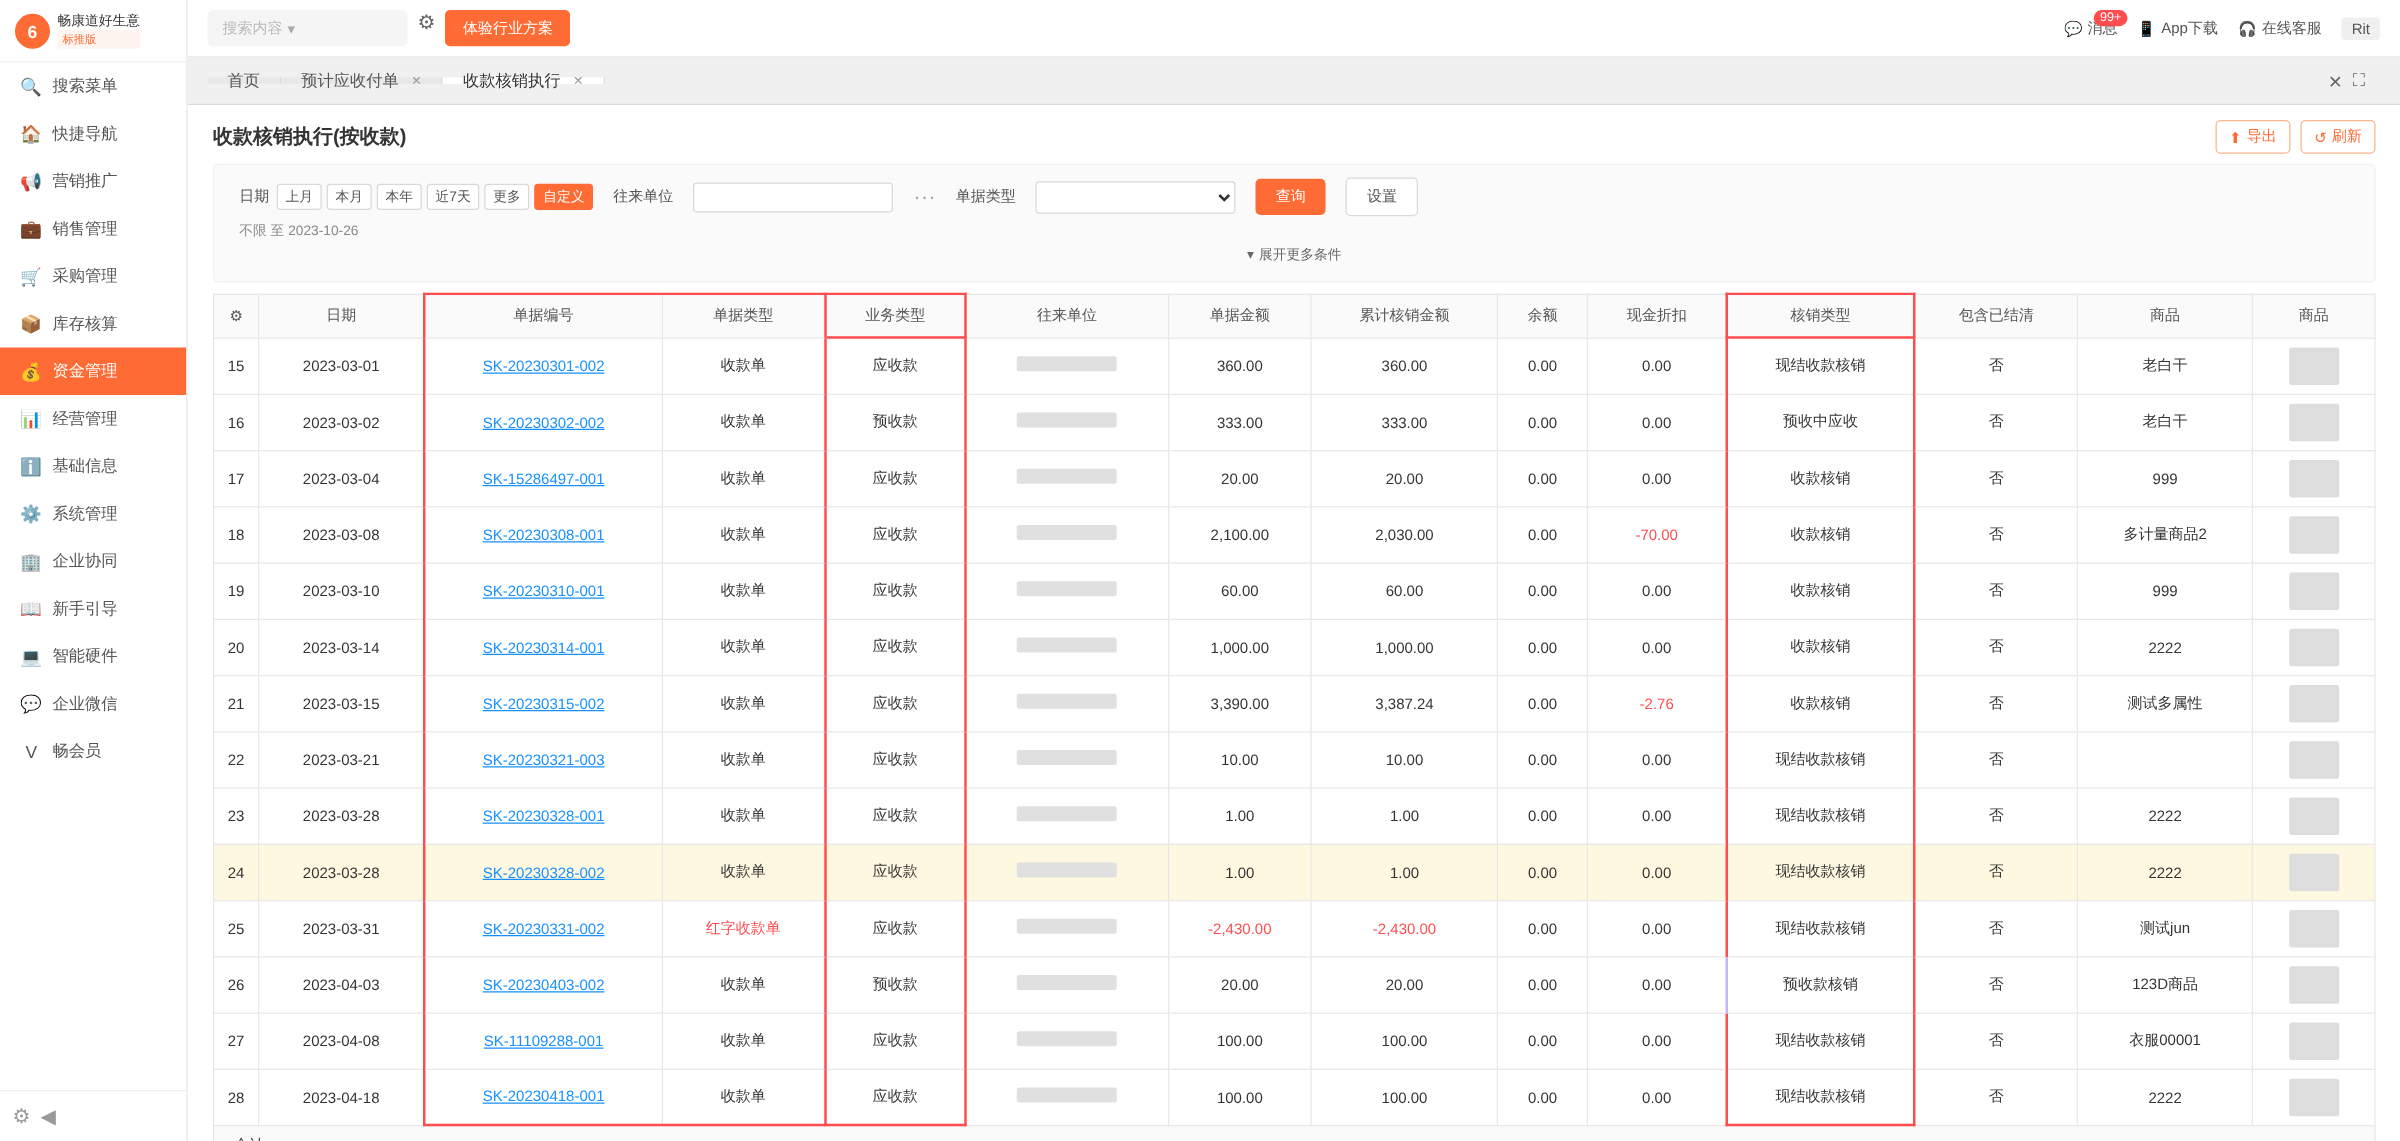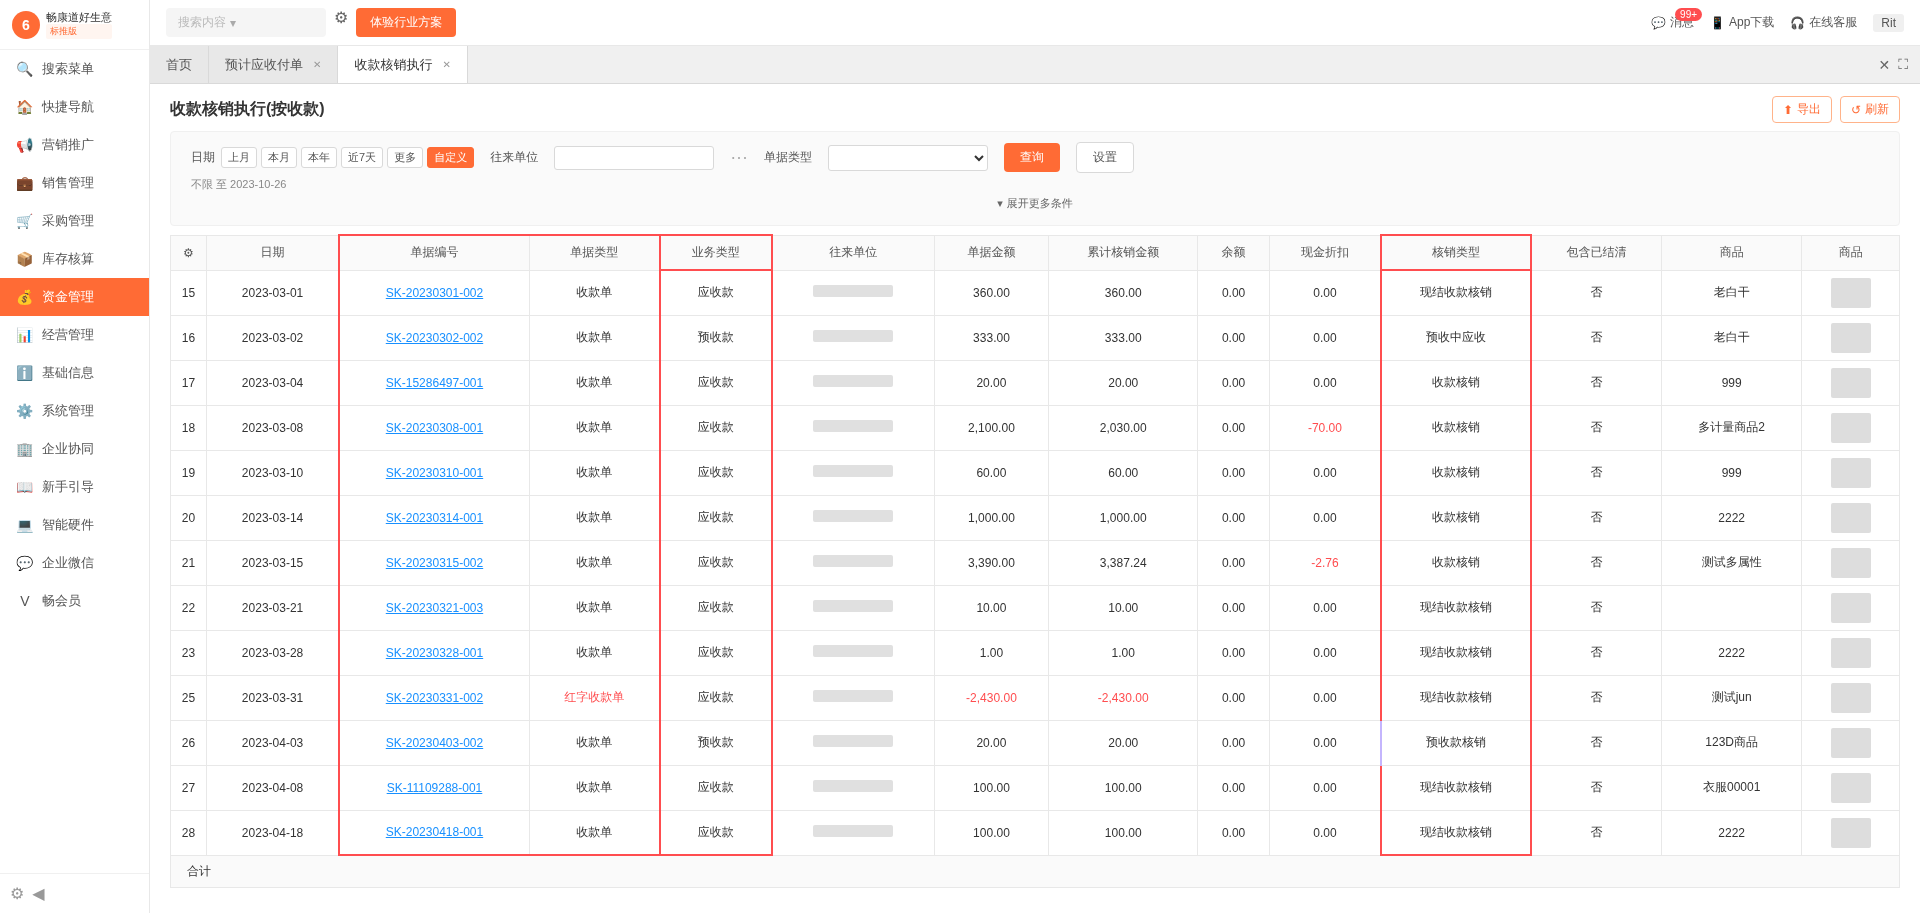--- a/index.html
+++ b/index.html
@@ -28,21 +28,21 @@
     .topbar-gear { font-size: 16px; color: #666; cursor: pointer; }
     .topbar-btn { background: #ff6b35; color: white; border: none; border-radius: 4px; padding: 6px 14px; font-size: 12px; cursor: pointer; }
     .topbar-right { display: flex; align-items: center; gap: 16px; }
     .topbar-msg { display: flex; align-items: center; gap: 4px; font-size: 12px; color: #555; cursor: pointer; position: relative; }
     .badge { background: #ff4d4f; color: white; font-size: 10px; border-radius: 8px; padding: 1px 5px; position: absolute; top: -6px; right: -8px; }
     .topbar-app { display: flex; align-items: center; gap: 4px; font-size: 12px; color: #555; cursor: pointer; }
     .topbar-service { display: flex; align-items: center; gap: 4px; font-size: 12px; color: #555; cursor: pointer; }
     .topbar-user { font-size: 12px; color: #555; background: #f0f0f0; padding: 2px 8px; border-radius: 3px; }
 
     
-    .tabs { display: flex; align-items: center; background: #f0f0f0; border-bottom: 1px solid #d9d9d9; padding: 0; height: 38px; }
+    .tabs { display: flex; align-items: center; background: #f0f0f0; border-bottom: 1px solid #d9d9d9; padding: 16px; height: 38px; }
     .tab { display: flex; align-items: center; gap: 6px; padding: 0 16px; height: 100%; font-size: 13px; color: #555; cursor: pointer; border-right: 1px solid #d9d9d9; background: #e8e8e8; }
     .tab.active { background: white; color: #333; font-weight: 500; }
     .tab-home { color: #555; }
     .tab-close { font-size: 10px; color: #999; cursor: pointer; margin-left: 4px; }
     .tabs-actions { margin-left: auto; display: flex; align-items: center; gap: 8px; padding-right: 12px; }
     .tabs-action-btn { font-size: 14px; color: #666; cursor: pointer; background: none; border: none; }
 
     
     .page-content { flex: 1; overflow: auto; background: white; margin: 0; }
     .page-header { padding: 12px 20px 0; display: flex; align-items: center; justify-content: space-between; }
@@ -432,20 +432,38 @@
       <td><span class="blurred" style="display:inline-block;width:80px;height:12px;background:#e0e0e0;border-radius:2px;"> </span></td>
       <td style="">1.00</td>
       <td style="">1.00</td>
       <td>0.00</td>
       <td style="">0.00</td>
       <td style="border-left:2px solid #ff4d4f; border-right:2px solid #ff4d4f;">现结收款核销</td>
       <td>否</td>
       <td>2222</td>
       <td><span style="display:inline-block;width:40px;height:30px;background:#ddd;border-radius:2px;vertical-align:middle;"> </span></td>
     </tr>
+            <tr class="highlighted">
+      <td>24</td>
+      <td>2023-03-28</td>
+      <td style="border-left:2px solid #ff4d4f;">
+        <span class="link-cell">SK-20230328-002</span>
+      </td>
+      <td style="border-right:2px solid #ff4d4f;">收款单</td>
+      <td style="border-left:2px solid #ff4d4f; border-right:2px solid #ff4d4f;">应收款</td>
+      <td><span class="blurred" style="display:inline-block;width:80px;height:12px;background:#e0e0e0;border-radius:2px;"> </span></td>
+      <td style="">1.00</td>
+      <td style="">1.00</td>
+      <td>0.00</td>
+      <td style="">0.00</td>
+      <td style="border-left:2px solid #ff4d4f; border-right:2px solid #ff4d4f;">现结收款核销</td>
+      <td>否</td>
+      <td>2222</td>
+      <td><span style="display:inline-block;width:40px;height:30px;background:#ddd;border-radius:2px;vertical-align:middle;"> </span></td>
+    </tr>
             <tr>
       <td>25</td>
       <td>2023-03-31</td>
       <td style="border-left:2px solid #ff4d4f;">
         <span class="link-cell">SK-20230331-002</span>
       </td>
       <td style="border-right:2px solid #ff4d4f;"><span style="color:#ff4d4f">红字收款单</span></td>
       <td style="border-left:2px solid #ff4d4f; border-right:2px solid #ff4d4f;">应收款</td>
       <td><span class="blurred" style="display:inline-block;width:80px;height:12px;background:#e0e0e0;border-radius:2px;"> </span></td>
       <td style="color:#ff4d4f">-2,430.00</td>

